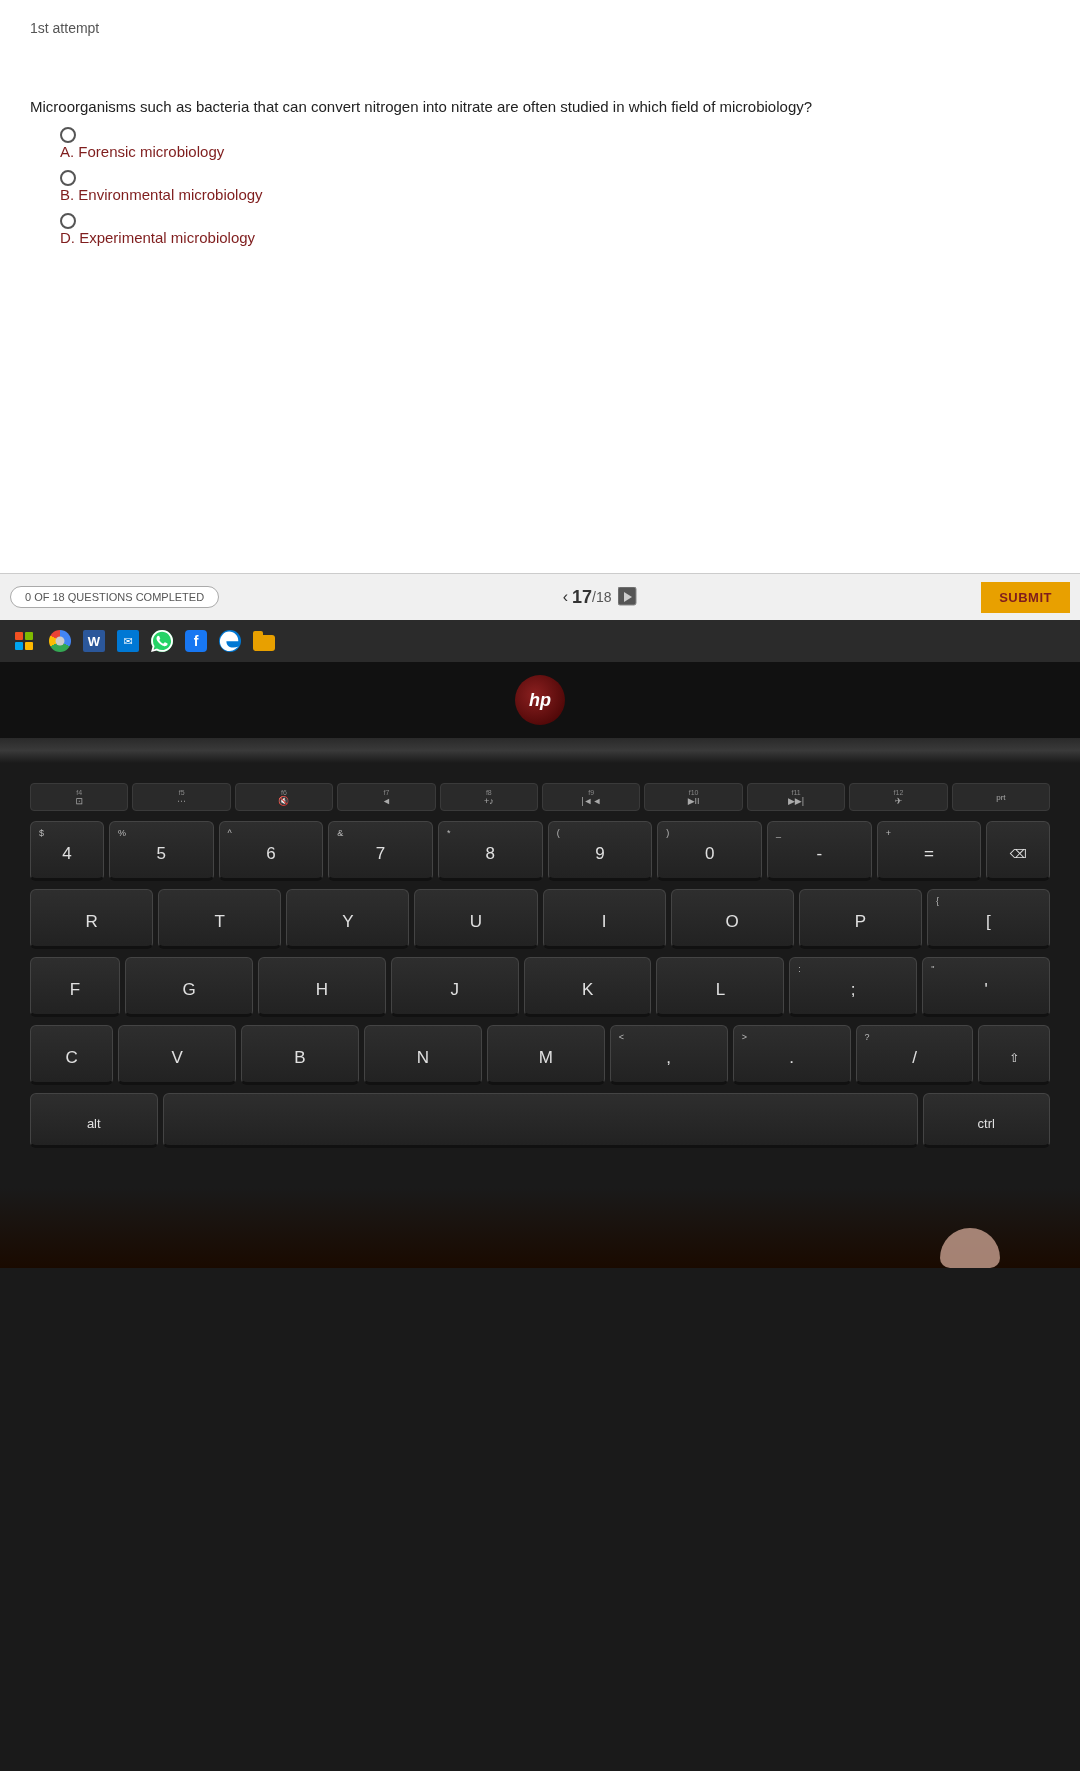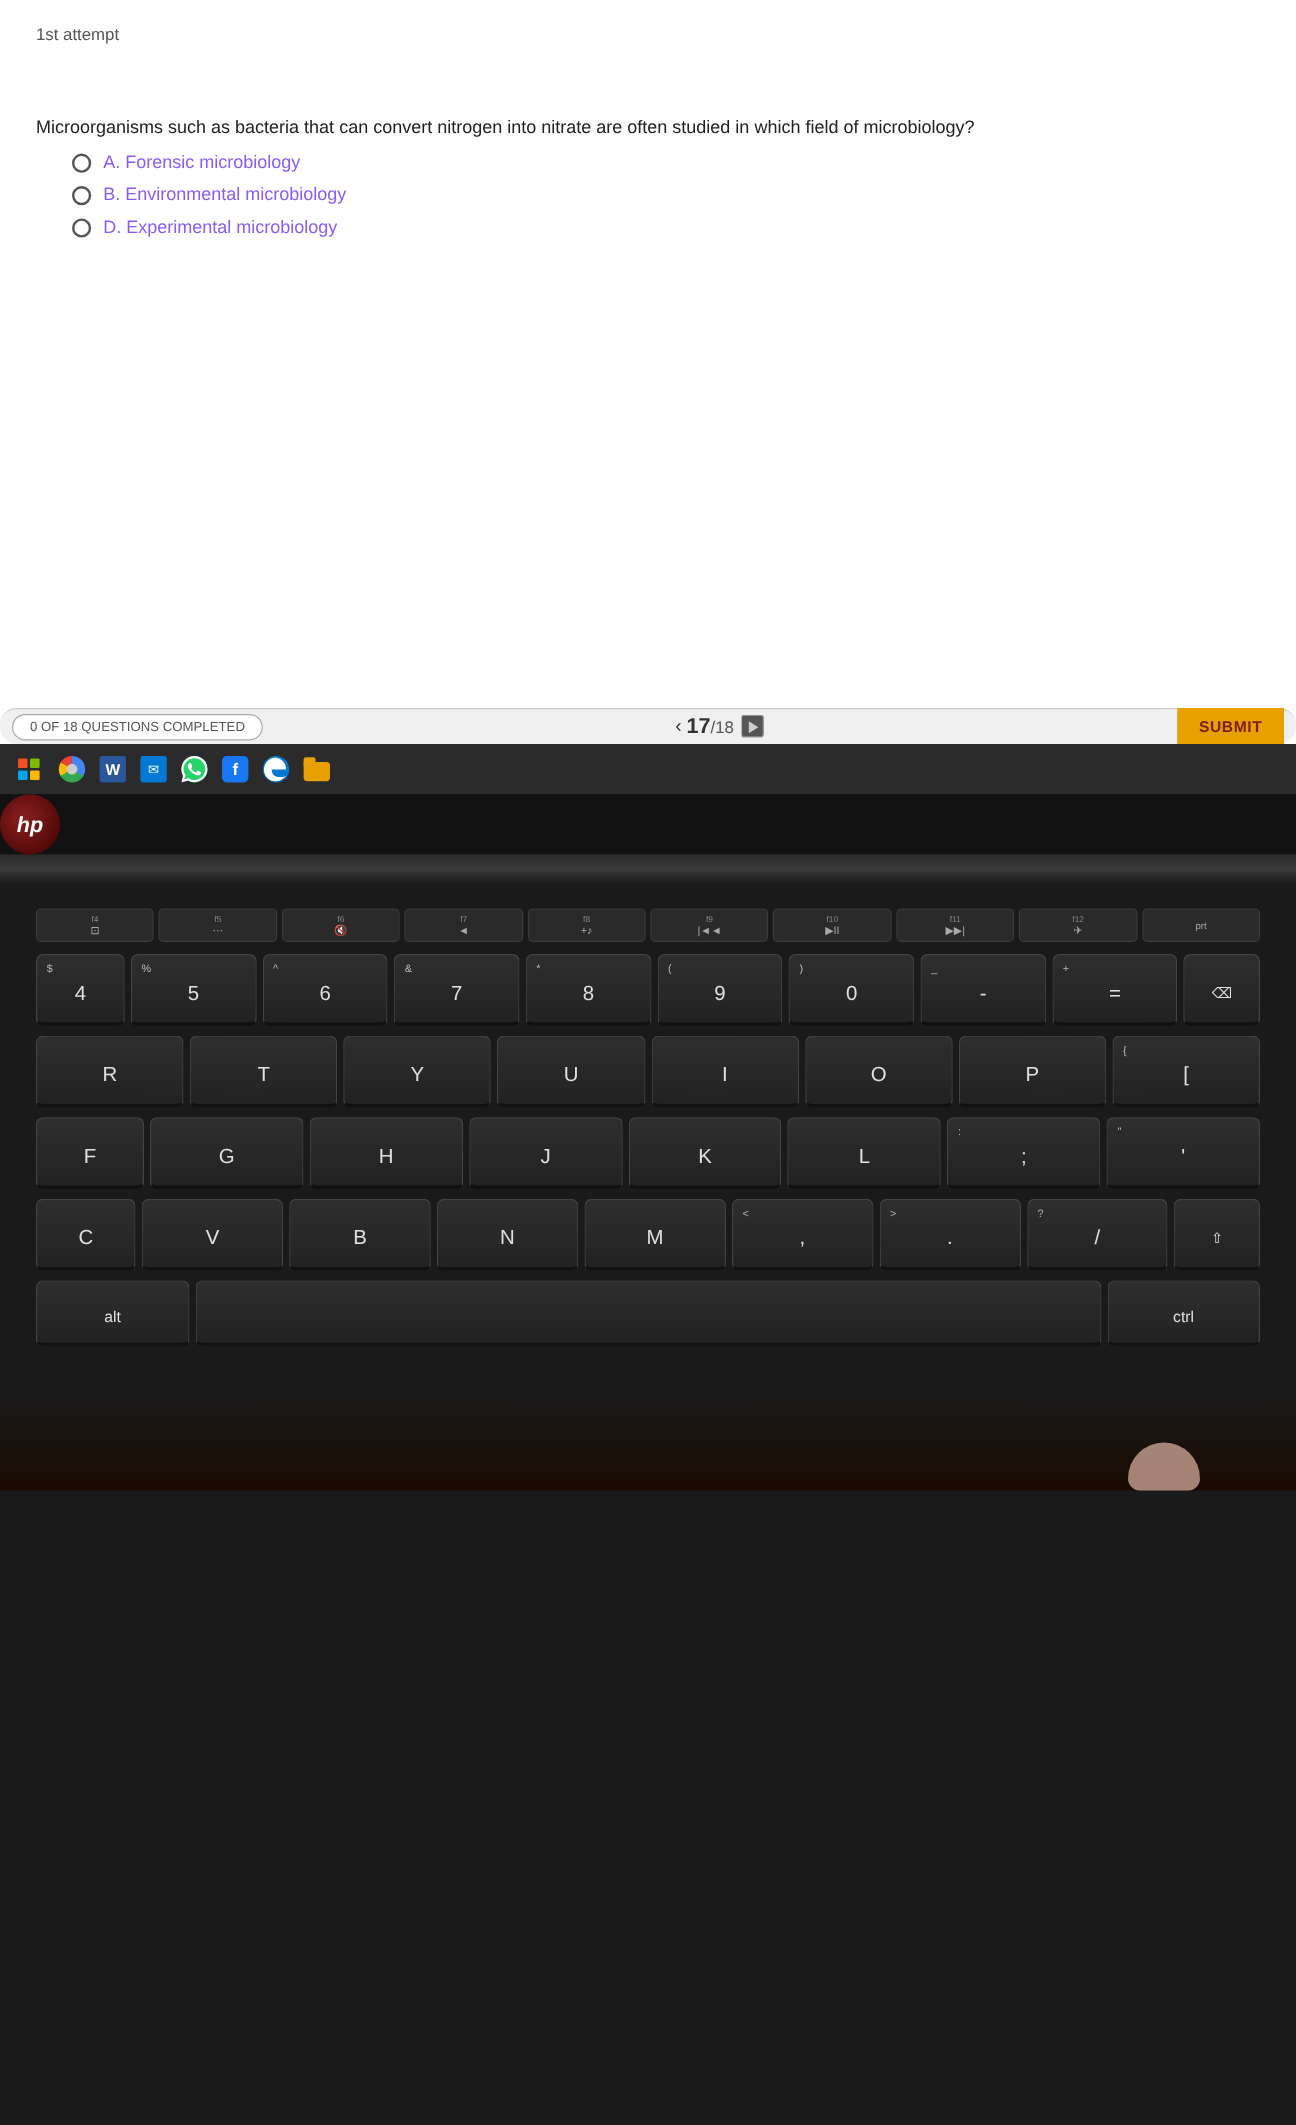--- a/index.html
+++ b/index.html
@@ -46,51 +46,51 @@
       margin-bottom: 14px;
     }
 
     .options-list {
       list-style: none;
       padding-left: 30px;
     }
 
     .options-list li {
       display: flex;
-      align-items: flex-end;
+      align-items: flex-start;
       margin-bottom: 10px;
       font-size: 15px;
-      color: #8b5cf6;
+      color: #7f1d1d;
+      flex-direction: column;
     }
 
     .radio-circle {
       width: 16px;
       height: 16px;
       border-radius: 50%;
       border: 2px solid #555;
       margin-right: 10px;
       display: inline-block;
       flex-shrink: 0;
       background: white;
     }
 
     
     .bottom-bar {
       position: absolute;
       bottom: 0;
       left: 0;
       width: 100%;
-      height: 30px;
+      height: 47px;
       background: #f0f0f0;
       border-top: 1px solid #ccc;
       display: flex;
       align-items: center;
       justify-content: space-between;
       padding: 0 10px;
-      border-radius: 14px;
     }
 
     .questions-completed {
       font-size: 11px;
       color: #555;
       border: 1px solid #aaa;
       border-radius: 20px;
       padding: 4px 14px;
       background: white;
     }
@@ -157,24 +157,25 @@
       border-radius: 4px;
     }
 
     .taskbar-icon svg, .taskbar-icon span {
       width: 22px;
       height: 22px;
     }
 
     .hp-logo-area {
       width: 1080px;
-      height: 50px;
+      height: 76px;
       background: #111;
       display: flex;
       align-items: center;
+      justify-content: center;
     }
 
     .hp-logo {
       width: 50px;
       height: 50px;
       border-radius: 50%;
       background: radial-gradient(circle at 40% 40%, #8b2020, #3d0000);
       display: flex;
       align-items: center;
       justify-content: center;

